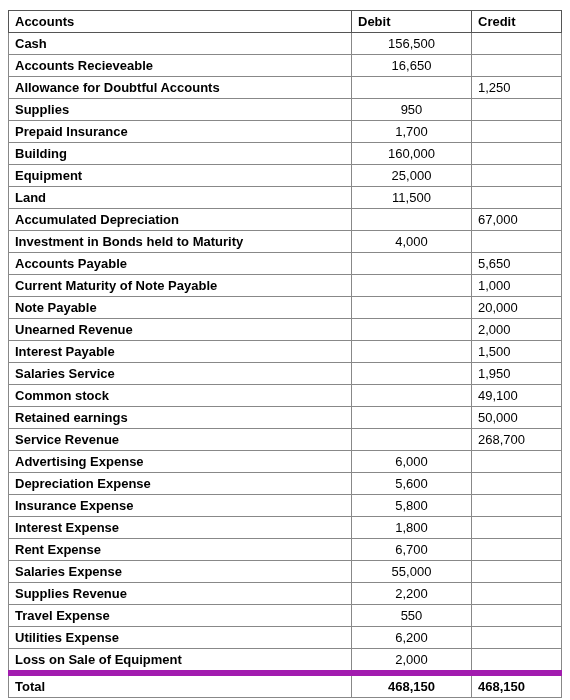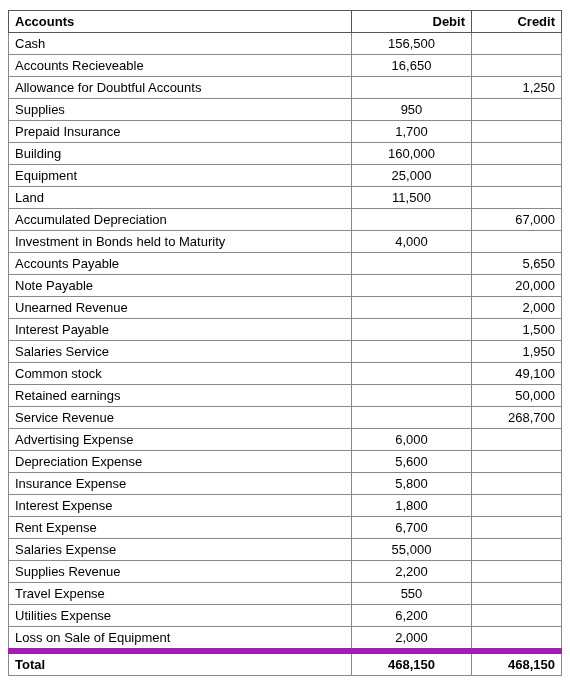--- a/index.html
+++ b/index.html
@@ -27,31 +27,32 @@
     th, td {
       border: 1px solid #888;
       padding: 3px 6px;
     }
     th {
       font-weight: bold;
       background: #fff;
       text-align: left;
     }
     th.num, td.num {
-      text-align: right;
+      text-align: left;
     }
     td.account {
       text-align: left;
+      font-weight: bold;
     }
     td.debit {
       text-align: center;
       width: 120px;
     }
     td.credit {
-      text-align: right;
+      text-align: left;
       width: 90px;
     }
     tr.total-row td {
       border-top: 6px solid #a21caf;
       font-weight: bold;
     }
     .header-row th {
       border: 1px solid #555;
     }
   </style>
@@ -117,20 +118,25 @@
           <td class="account">Investment in Bonds held to Maturity</td>
           <td class="debit">4,000</td>
           <td class="credit"></td>
         </tr>
         <tr>
           <td class="account">Accounts Payable</td>
           <td class="debit"></td>
           <td class="credit">5,650</td>
         </tr>
         <tr>
+          <td class="account">Current Maturity of Note Payable</td>
+          <td class="debit"></td>
+          <td class="credit">1,000</td>
+        </tr>
+        <tr>
           <td class="account">Note Payable</td>
           <td class="debit"></td>
           <td class="credit">20,000</td>
         </tr>
         <tr>
           <td class="account">Unearned Revenue</td>
           <td class="debit"></td>
           <td class="credit">2,000</td>
         </tr>
         <tr>

